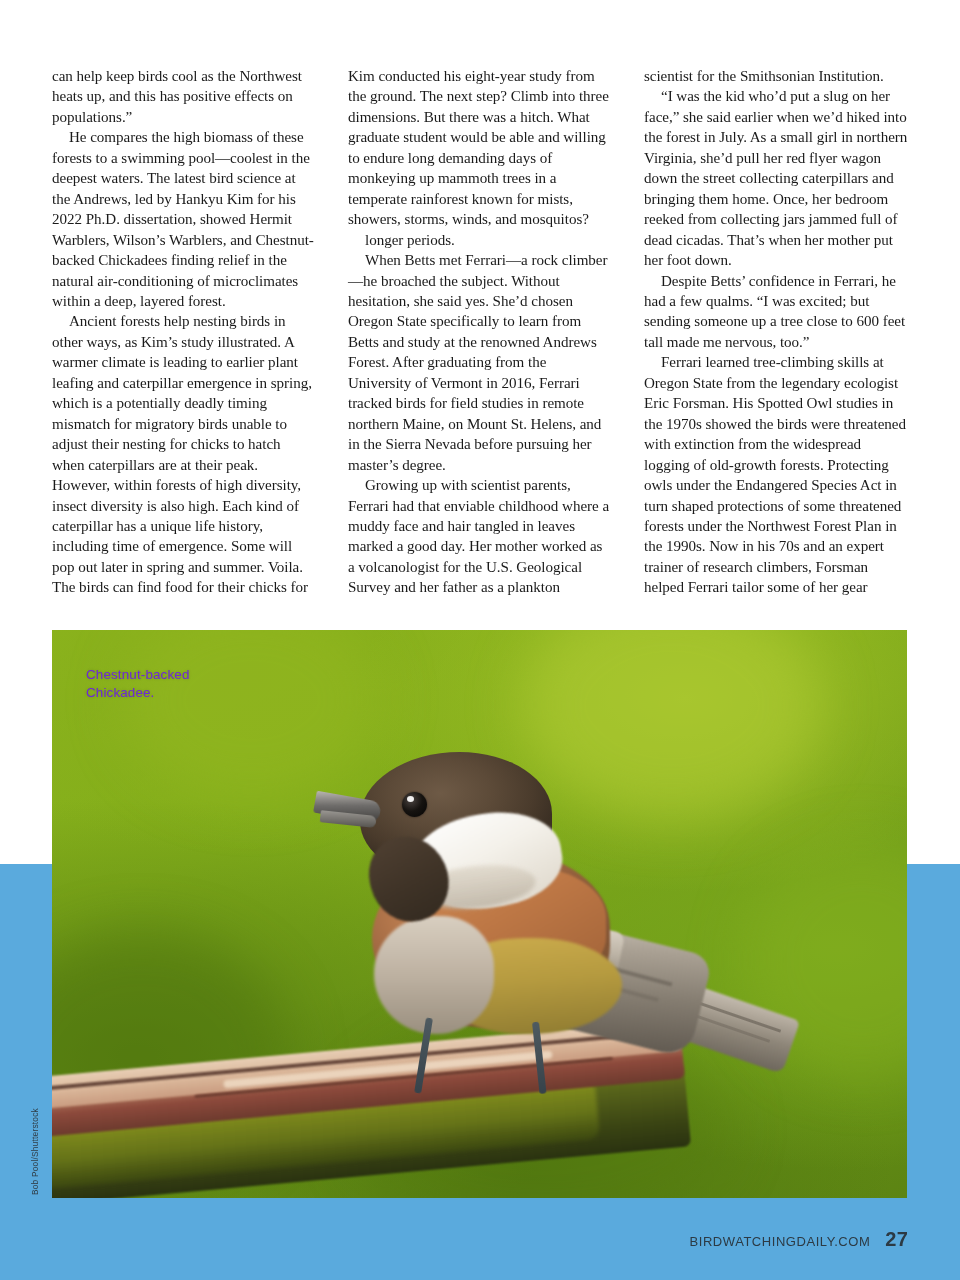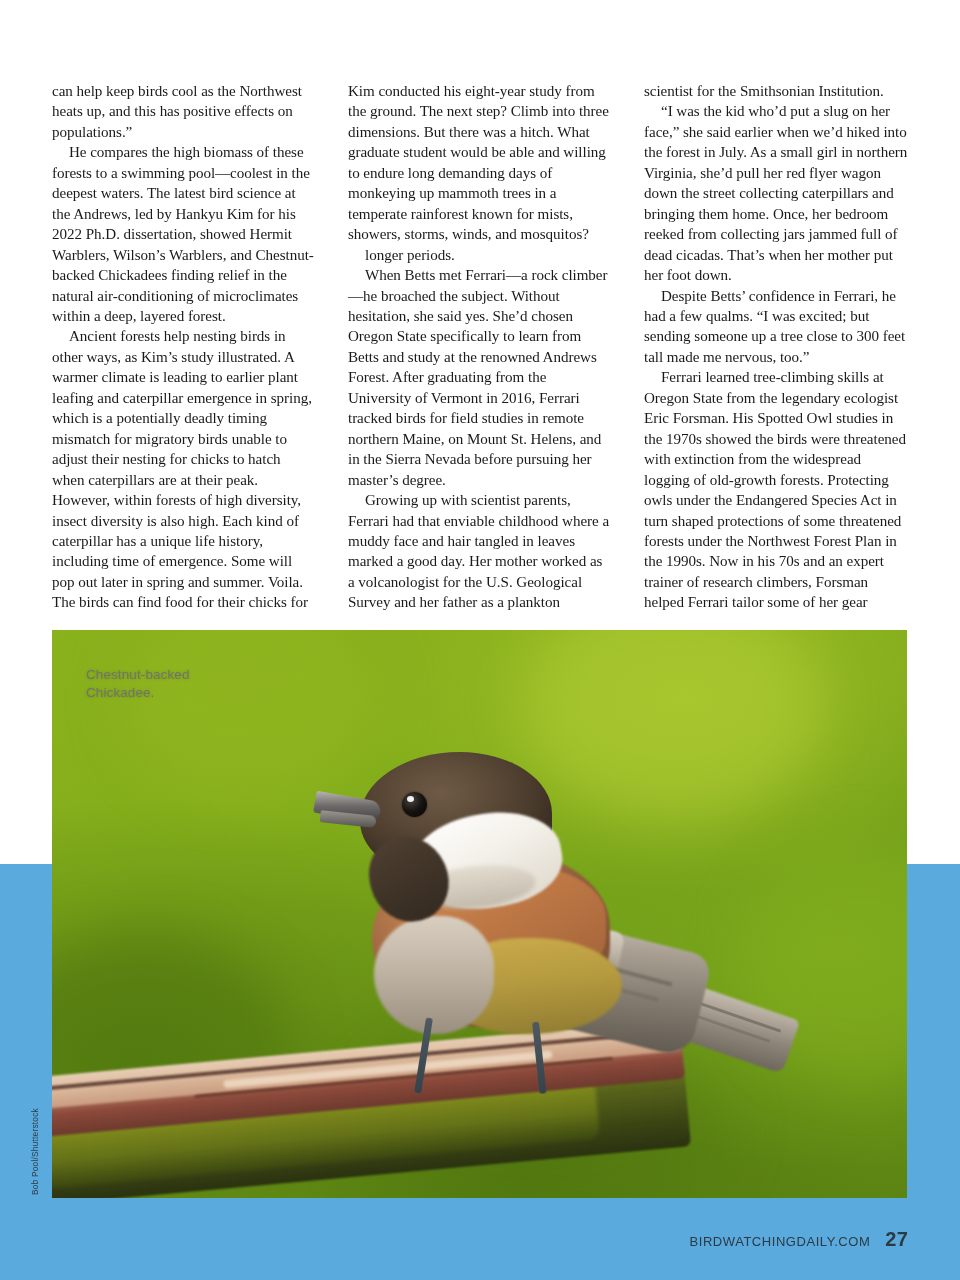--- a/index.html
+++ b/index.html
@@ -30,21 +30,20 @@
   #article-columns {
     position: absolute;
     left: 52px;
     top: 66px;
     width: 856px;
     display: flex;
     gap: 32px;
   }
   .column {
     width: 264px;
-    margin-top: 15px;
   }
   .para {
     margin: 0;
     font-family: "Liberation Serif", serif;
     font-size: 15.1px;
     line-height: 20.45px;
     color: #1a1a1a;
     text-align: left;
     hyphens: none;
     letter-spacing: -0.05px;
@@ -104,21 +103,21 @@
     width: 430px;
     height: 420px;
   }
   .bpart { position: absolute; }
 
   
   #photo-caption {
     position: absolute;
     left: 34px;
     top: 36px;
-    color: #737373;
+    color: #6d28d9;
     font-family: "Liberation Sans", sans-serif;
     font-size: 13.4px;
     line-height: 17.5px;
     letter-spacing: 0.15px;
     text-shadow: 0 0 3px rgba(0,0,0,0.18);
     white-space: pre-line;
   }
 
   
   #photo-credit {
@@ -171,21 +170,21 @@
   <div class="column">
     <p class="para">Kim conducted his eight-year study from the ground. The next step? Climb into three dimensions. But there was a hitch. What graduate student would be able and willing to endure long demanding days of monkeying up mammoth trees in a temperate rainforest known for mists, showers, storms, winds, and mosquitos?</p>
     <p class="para">longer periods.</p>
     <p class="para">When Betts met Ferrari—a rock climber—he broached the subject. Without hesitation, she said yes. She’d chosen Oregon State specifically to learn from Betts and study at the renowned Andrews Forest. After graduating from the University of Vermont in 2016, Ferrari tracked birds for field studies in remote northern Maine, on Mount St. Helens, and in the Sierra Nevada before pursuing her master’s degree.</p>
     <p class="para">Growing up with scientist parents, Ferrari had that enviable childhood where a muddy face and hair tangled in leaves marked a good day. Her mother worked as a volcanologist for the U.S. Geological Survey and her father as a plankton</p>
   </div>
 
   <div class="column">
     <p class="para">scientist for the Smithsonian Institution.</p>
     <p class="para">“I was the kid who’d put a slug on her face,” she said earlier when we’d hiked into the forest in July. As a small girl in northern Virginia, she’d pull her red flyer wagon down the street collecting caterpillars and bringing them home. Once, her bedroom reeked from collecting jars jammed full of dead cicadas. That’s when her mother put her foot down.</p>
-    <p class="para">Despite Betts’ confidence in Ferrari, he had a few qualms. “I was excited; but sending someone up a tree close to 300 feet tall made me nervous, too.”</p>
+    <p class="para">Despite Betts’ confidence in Ferrari, he had a few qualms. “I was excited; but sending someone up a tree close to 600 feet tall made me nervous, too.”</p>
     <p class="para">Ferrari learned tree-climbing skills at Oregon State from the legendary ecologist Eric Forsman. His Spotted Owl studies in the 1970s showed the birds were threatened with extinction from the widespread logging of old-growth forests. Protecting owls under the Endangered Species Act in turn shaped protections of some threatened forests under the Northwest Forest Plan in the 1990s. Now in his 70s and an expert trainer of research climbers, Forsman helped Ferrari tailor some of her gear</p>
   </div>
 
 </div>
 
 <figure id="photo-figure" style="margin:0">
 
   <div id="photo-bg"></div>
 
   <div class="bokeh" style="left:470px;top:-40px;width:300px;height:230px;background:rgba(176,204,52,0.55);"></div>

